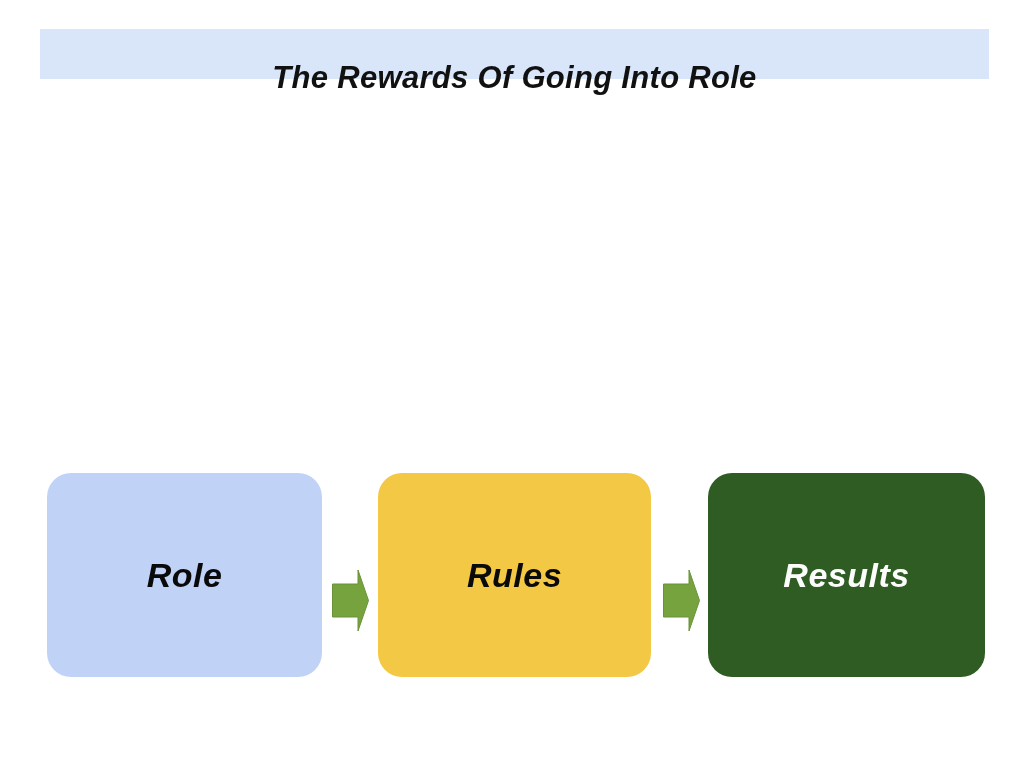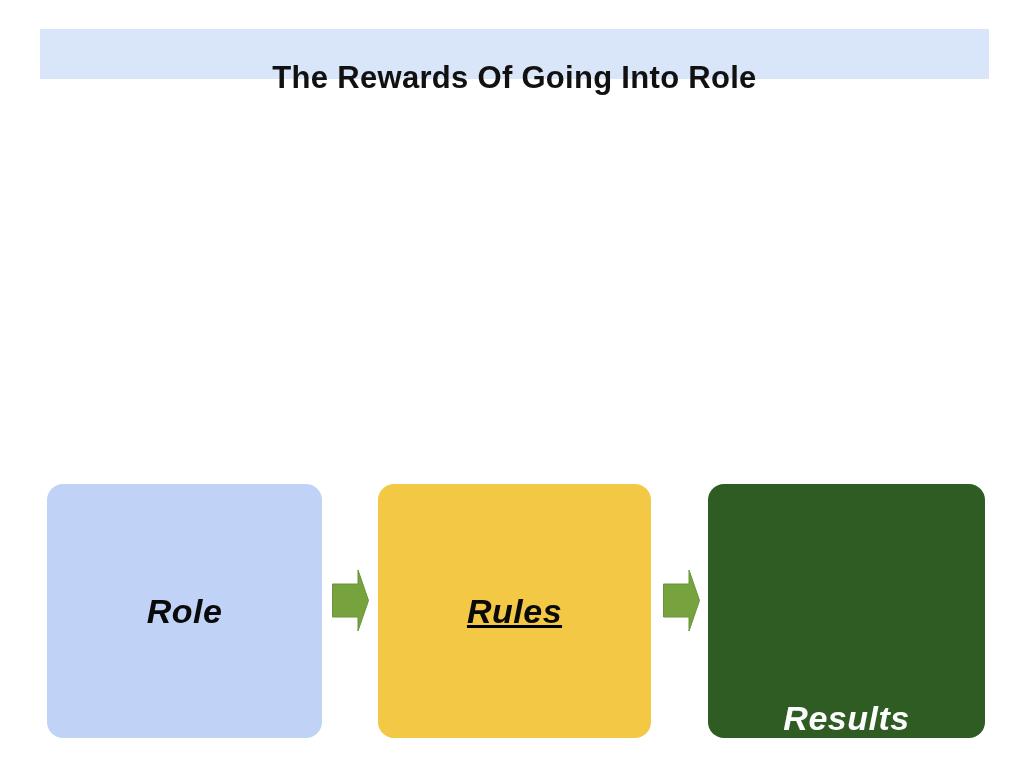--- a/index.html
+++ b/index.html
@@ -22,20 +22,21 @@
     left: 40px;
     top: 29px;
     width: 949px;
     height: 50px;
     background: var(--banner_bg, #d9e5f9);
     display: flex;
     align-items: center;
     justify-content: center;
   }
   .slide-title {
+    font-style: italic;
     font-weight: 600;
     font-size: 31px;
     letter-spacing: 0.3px;
     color: var(--title_color, #111111);
     white-space: nowrap;
     margin-top: 48px;
   }
 
   
   .intro {
@@ -47,30 +48,29 @@
     font-style: italic;
     font-size: 29px;
     line-height: 40px;
     color: var(--body_text, #141414);
   }
 
   
   .box {
     position: absolute;
     top: 473px;
-    height: 254px;
-    border-radius: 16px;
+    height: 204px;
+    border-radius: 24px;
     display: flex;
     align-items: center;
     justify-content: center;
-    margin-top: 11px;
   }
   .box-role    { left: 47px;  width: 275px; background: var(--role_box_bg, #c0d3f7); }
-  .box-rules   { left: 378px; width: 273px; background: var(--rules_box_bg, #f2c844); text-decoration: underline; }
-  .box-results { left: 708px; width: 277px; background: var(--results_box_bg, #2e5c22); align-items: flex-end; }
+  .box-rules   { left: 378px; width: 273px; background: var(--rules_box_bg, #f2c844); }
+  .box-results { left: 708px; width: 277px; background: var(--results_box_bg, #2e5c22); }
 
   .box-label {
     font-style: italic;
     font-weight: bold;
     font-size: 34px;
     letter-spacing: 0.5px;
     white-space: nowrap;
   }
   .box-role    .box-label { color: var(--role_label_color, #0a0a0a); }
   .box-rules   .box-label { color: var(--rules_label_color, #0a0a0a); }

